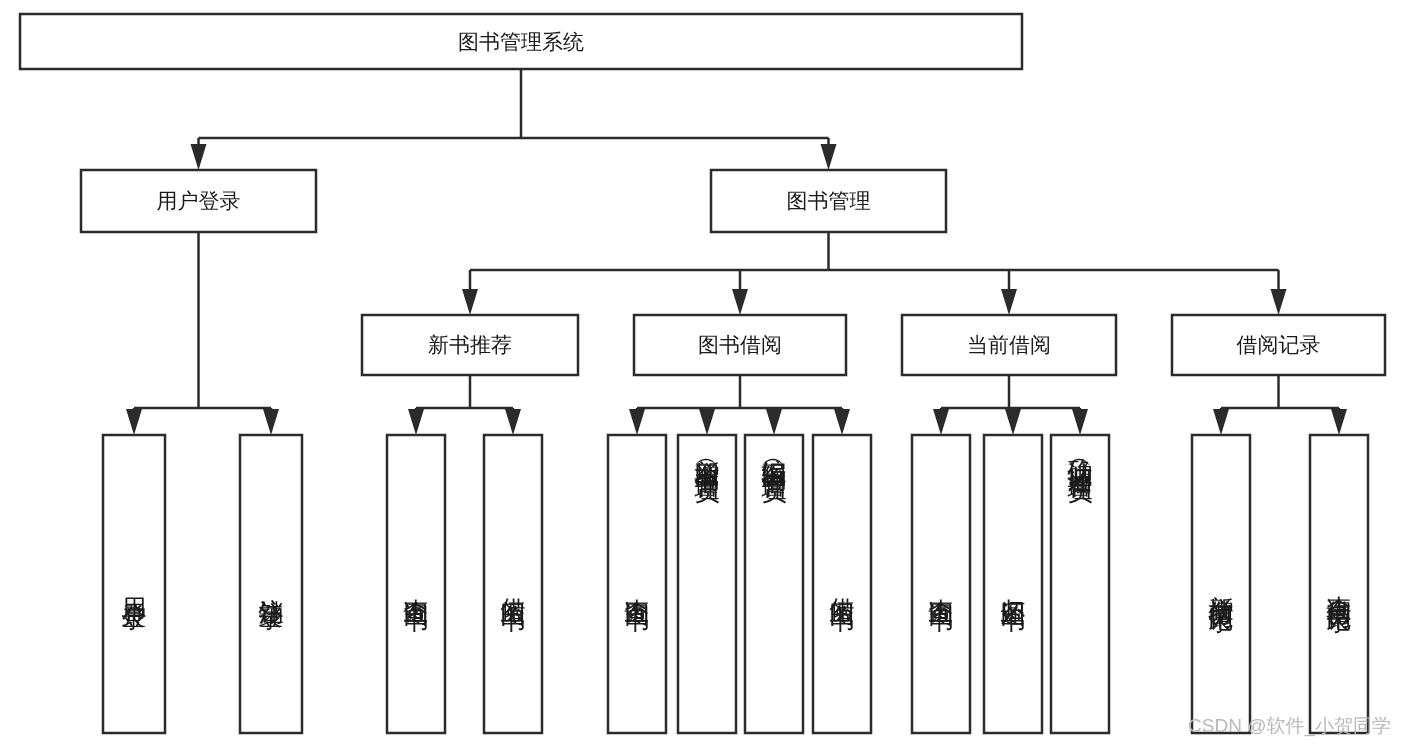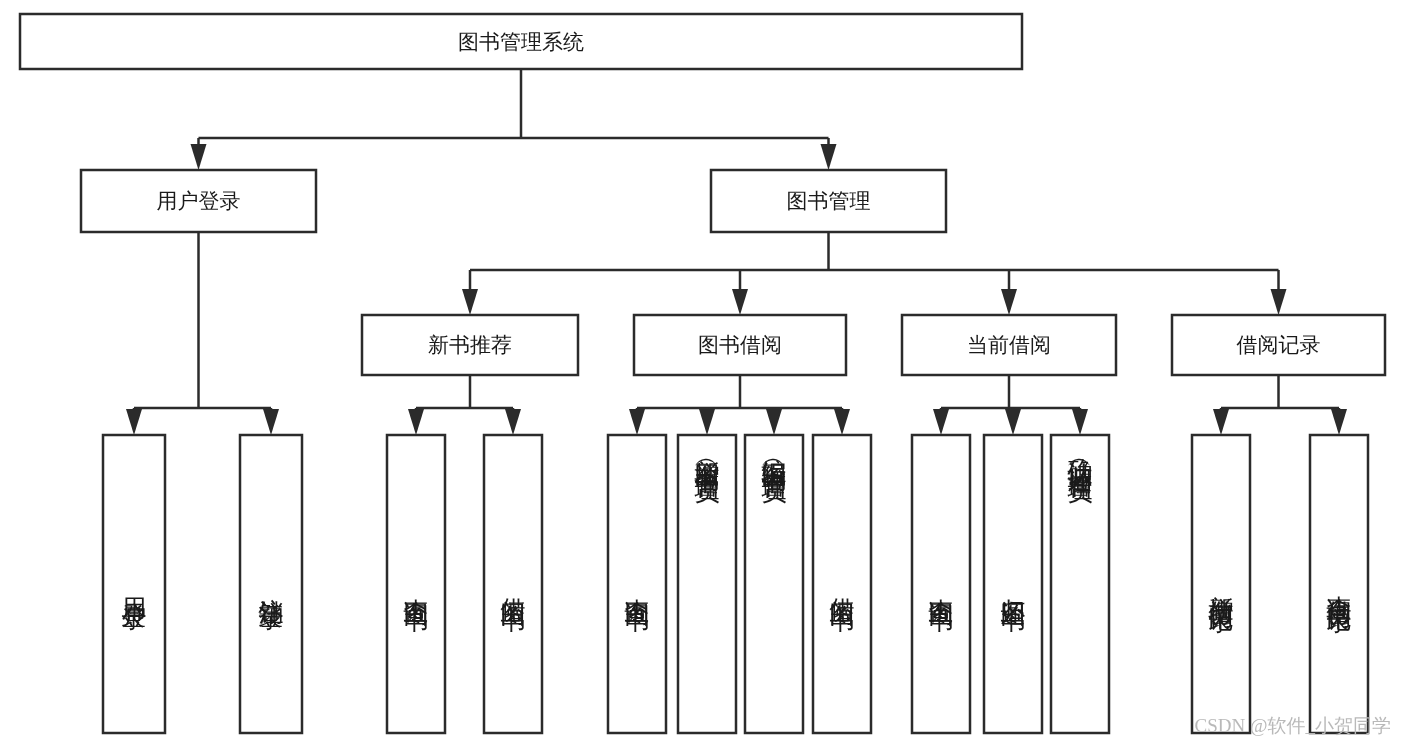--- a/index.html
+++ b/index.html
@@ -61,21 +61,21 @@
   }
   .vlabel.top-aligned {
     justify-content: flex-start;
     padding-top: 4px;
     box-sizing: border-box;
   }
   #watermark {
     position: absolute;
     right: 14px;
     bottom: 8px;
-    font-family: Liberation Serif, serif;
+    font-family: Liberation Sans, sans-serif;
     font-size: 19px;
     color: #b9b9b9;
     white-space: nowrap;
     pointer-events: none;
   }
 </style>
 </head>
 <body>
 
 <svg id="diagram" viewBox="0 0 1405 747" xmlns="http://www.w3.org/2000/svg">

